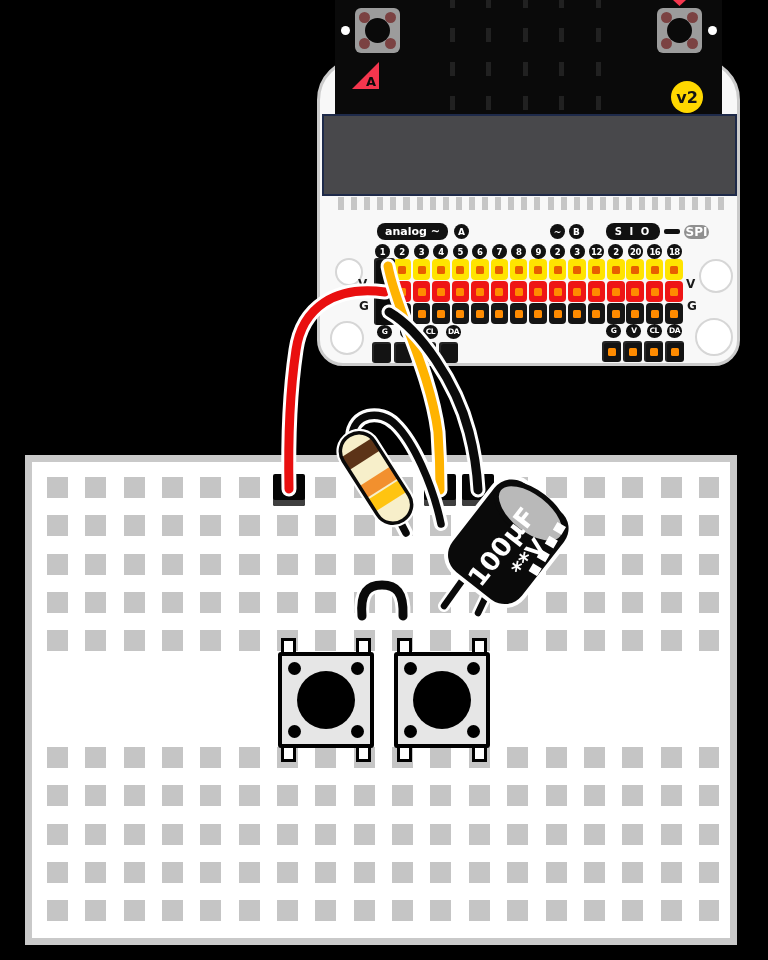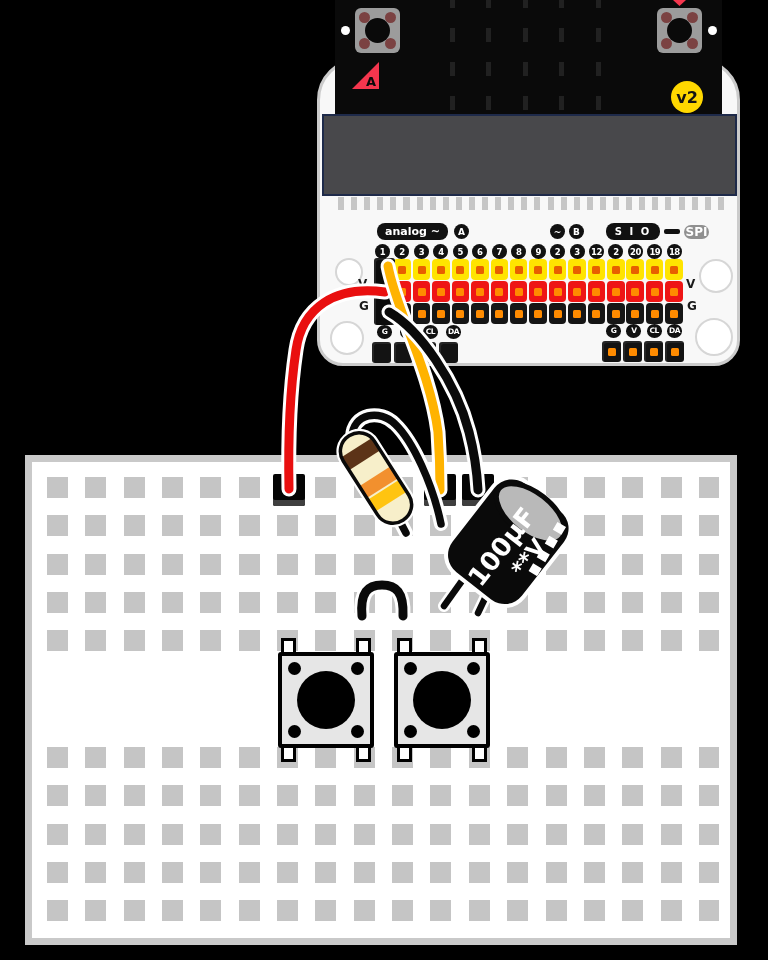--- a/index.html
+++ b/index.html
@@ -140,21 +140,21 @@
     <span class="numc">5</span>
     <span class="numc">6</span>
     <span class="numc">7</span>
     <span class="numc">8</span>
     <span class="numc">9</span>
     <span class="numc">2</span>
     <span class="numc">3</span>
     <span class="numc">12</span>
     <span class="numc">2</span>
     <span class="numc">20</span>
-    <span class="numc">19</span>
+    <span class="numc">16</span>
     <span class="numc">18</span>
   </div>
 
   <div class="rail rail-y" style="top:259px;">
       <div class="pin"></div>
       <div class="pin"></div>
       <div class="pin"></div>
       <div class="pin"></div>
       <div class="pin"></div>
       <div class="pin"></div>

